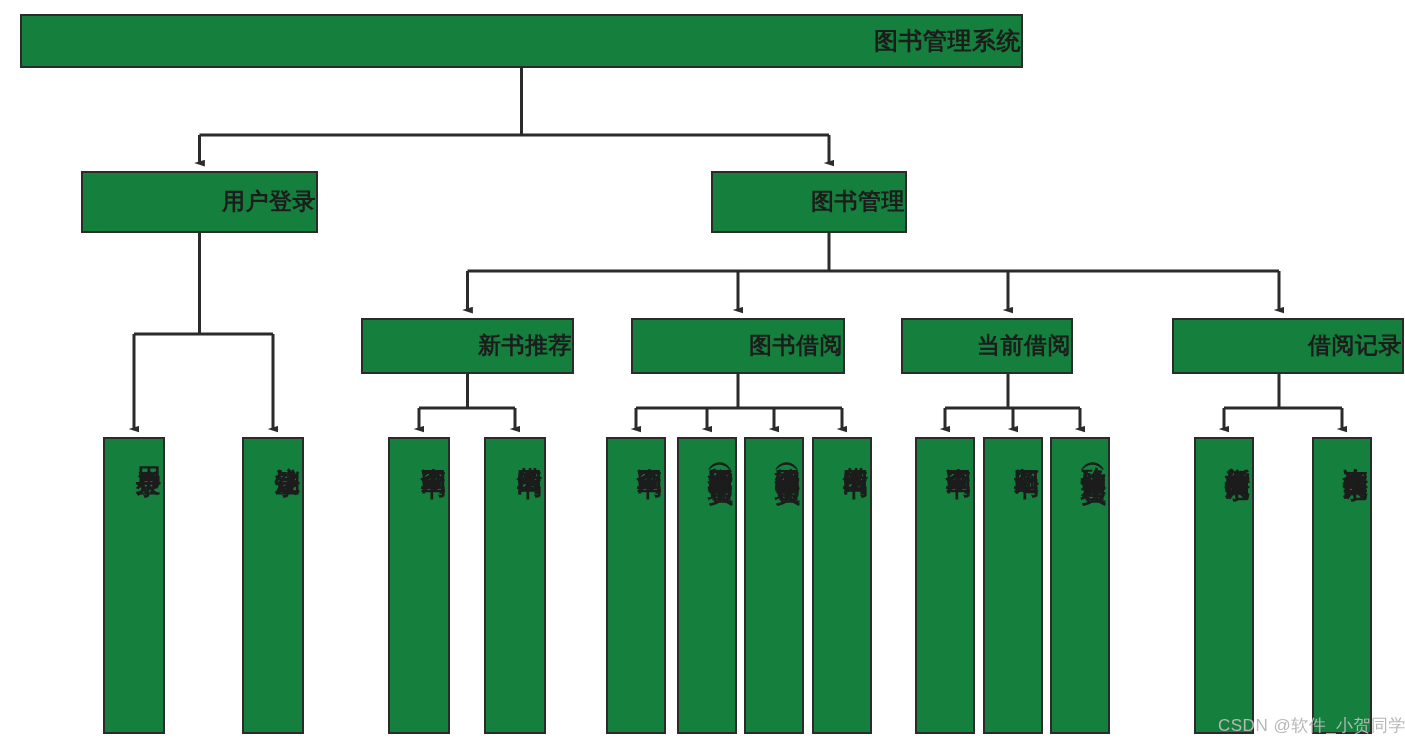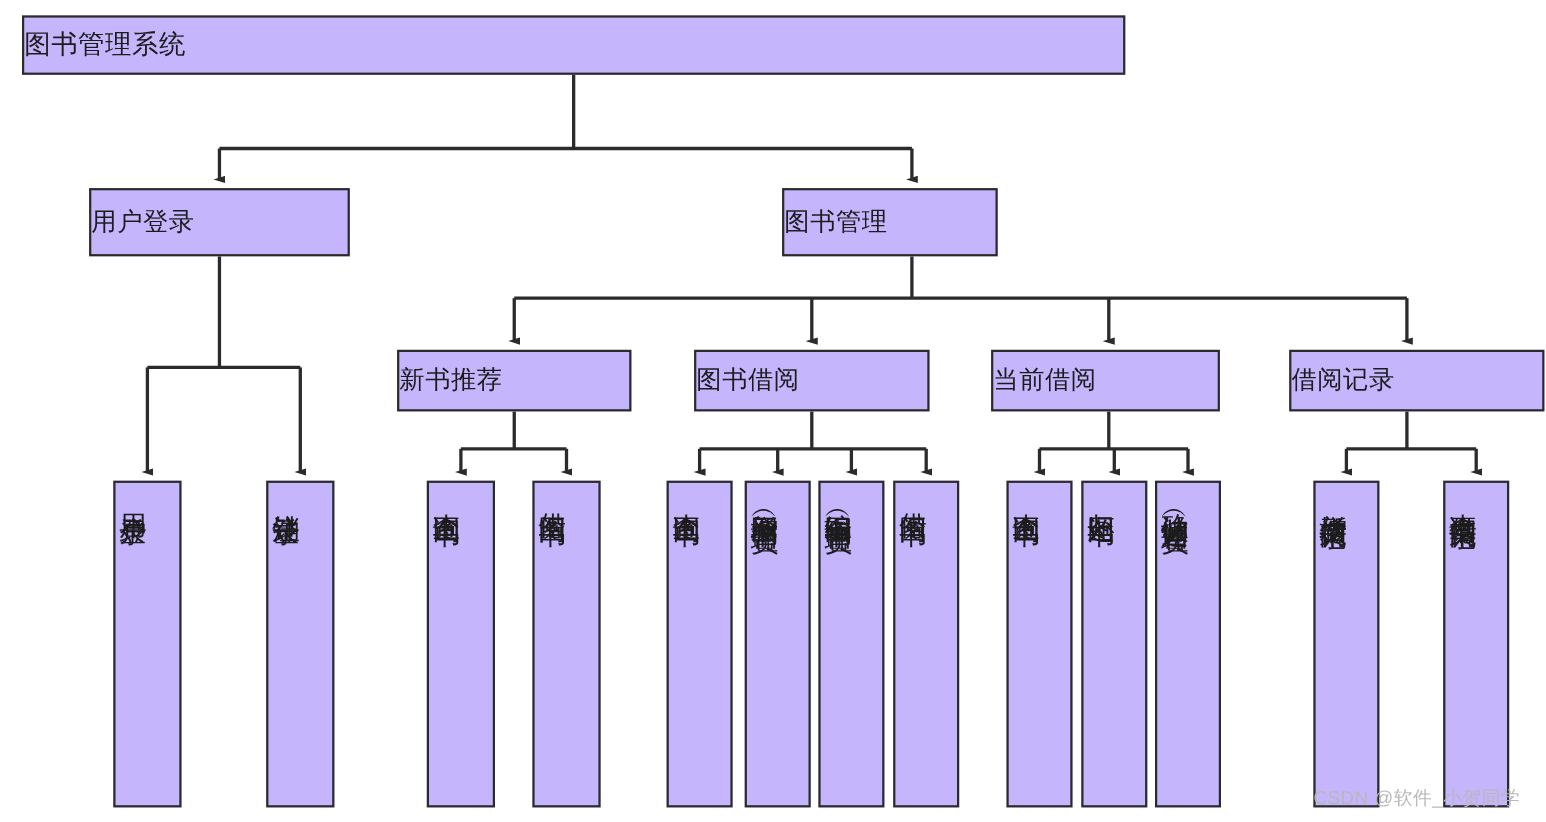--- a/index.html
+++ b/index.html
@@ -23,26 +23,27 @@
     position: absolute;
     top: 0;
     left: 0;
     width: 1405px;
     height: 747px;
     pointer-events: none;
   }
   .node {
     position: absolute;
     box-sizing: border-box;
-    background: #c4b5fd;
+    background: #15803d;
     border: 2.5px solid #2b2b2b;
     display: flex;
     align-items: center;
-    justify-content: flex-start;
+    justify-content: flex-end;
     color: #1c1c1c;
+    font-weight: bold;
   }
   .node .label {
     color: #1c1c1c;
     line-height: 1.18;
     white-space: nowrap;
   }
   .node.horizontal .label {
     font-size: 23px;
     letter-spacing: 0.5px;
   }
@@ -61,20 +62,21 @@
   .node.root .label {
     font-size: 24px;
   }
   .watermark {
     position: absolute;
     font-size: 17px;
     color: #b8b8b8;
     white-space: nowrap;
     letter-spacing: 0.5px;
     user-select: none;
+    padding-left: 24px;
   }
 </style>
 </head>
 <body>
 
 <div id="diagram-root">
 
   <svg class="connector-layer" viewBox="0 0 1405 747" width="1405" height="747">
     <defs>
       <marker id="arrowhead" markerWidth="9" markerHeight="11" refX="3.2" refY="5.4" orient="auto" markerUnits="userSpaceOnUse">
@@ -137,21 +139,21 @@
   <div class="node horizontal" style="left: 711px; top: 171px; width: 196px; height: 62px;">
     <span class="label">图书管理</span>
   </div>
 
   <div class="node horizontal" style="left: 361px; top: 318px; width: 213px; height: 56px;">
     <span class="label">新书推荐</span>
   </div>
   <div class="node horizontal" style="left: 631px; top: 318px; width: 214px; height: 56px;">
     <span class="label">图书借阅</span>
   </div>
-  <div class="node horizontal" style="left: 901px; top: 318px; width: 208px; height: 56px;">
+  <div class="node horizontal" style="left: 901px; top: 318px; width: 172px; height: 56px;">
     <span class="label">当前借阅</span>
   </div>
   <div class="node horizontal" style="left: 1172px; top: 318px; width: 232px; height: 56px;">
     <span class="label">借阅记录</span>
   </div>
 
   <div class="node vertical" style="left: 103px; top: 437px; width: 62px; height: 297px;">
     <span class="label">用户登录</span>
   </div>
   <div class="node vertical" style="left: 242px; top: 437px; width: 62px; height: 297px;">

